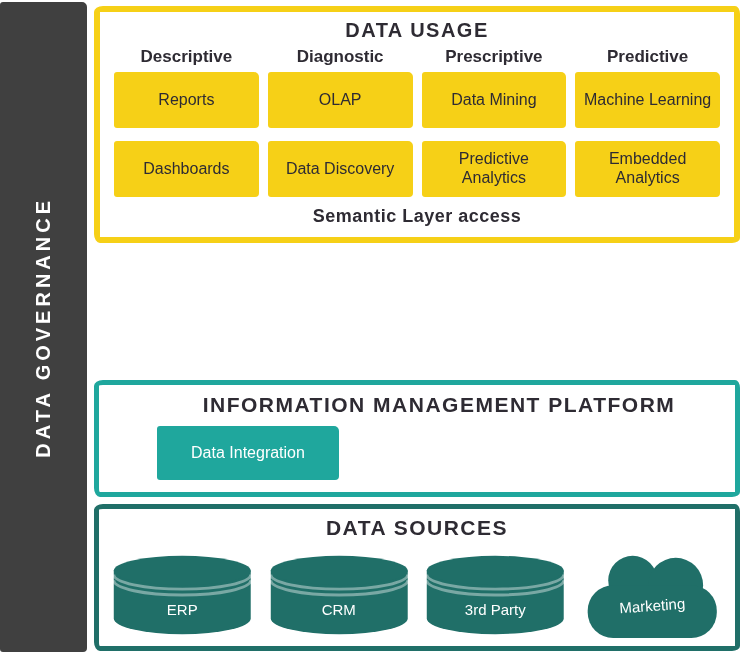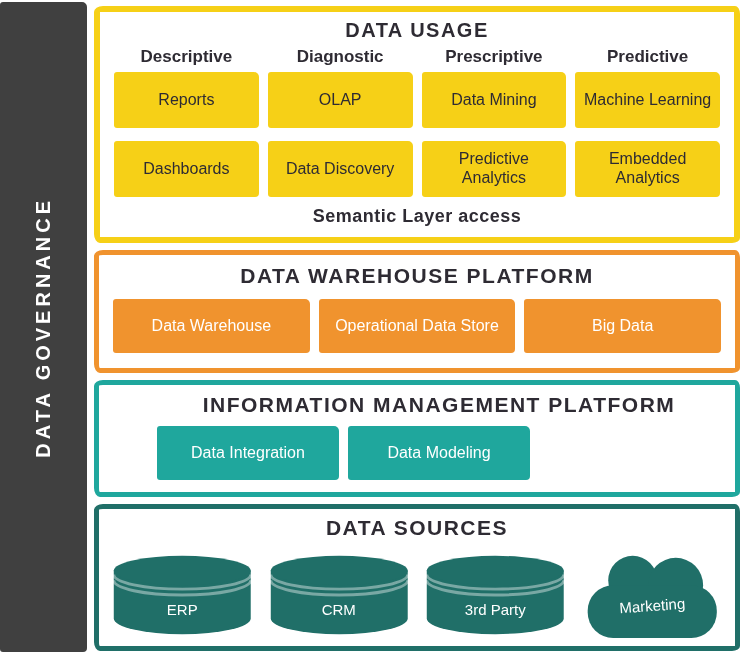--- a/index.html
+++ b/index.html
@@ -200,34 +200,25 @@
     </div>
     <div class="grid cols4 usage-row">
       <div class="box">Dashboards</div>
       <div class="box">Data Discovery</div>
       <div class="box">Predictive Analytics</div>
       <div class="box">Embedded Analytics</div>
     </div>
     <div class="sec-footer">Semantic Layer access</div>
   </section>
 
-  <section class="sec sec-dwh">
-    <h2 class="sec-title">DATA WAREHOUSE PLATFORM</h2>
-    <div class="grid cols3">
-      <div class="box">Data Warehouse</div>
-      <div class="box">Operational Data Store</div>
-      <div class="box">Big Data</div>
-    </div>
-  </section>
 
   <section class="sec sec-imp">
     <h2 class="sec-title">INFORMATION MANAGEMENT PLATFORM</h2>
     <div class="grid cols3">
       <div class="box">Data Integration</div>
-      <div class="box">Data Modeling</div>
     </div>
   </section>
 
   <section class="sec sec-src">
     <h2 class="sec-title">DATA SOURCES</h2>
     <div class="src-row">
 
       <div class="shape">
         <svg viewBox="0 0 152 92" aria-hidden="true">
           <path d="M6 21 L6 70 a70 16 0 0 0 140 0 L146 21 Z" fill="currentColor"></path>

